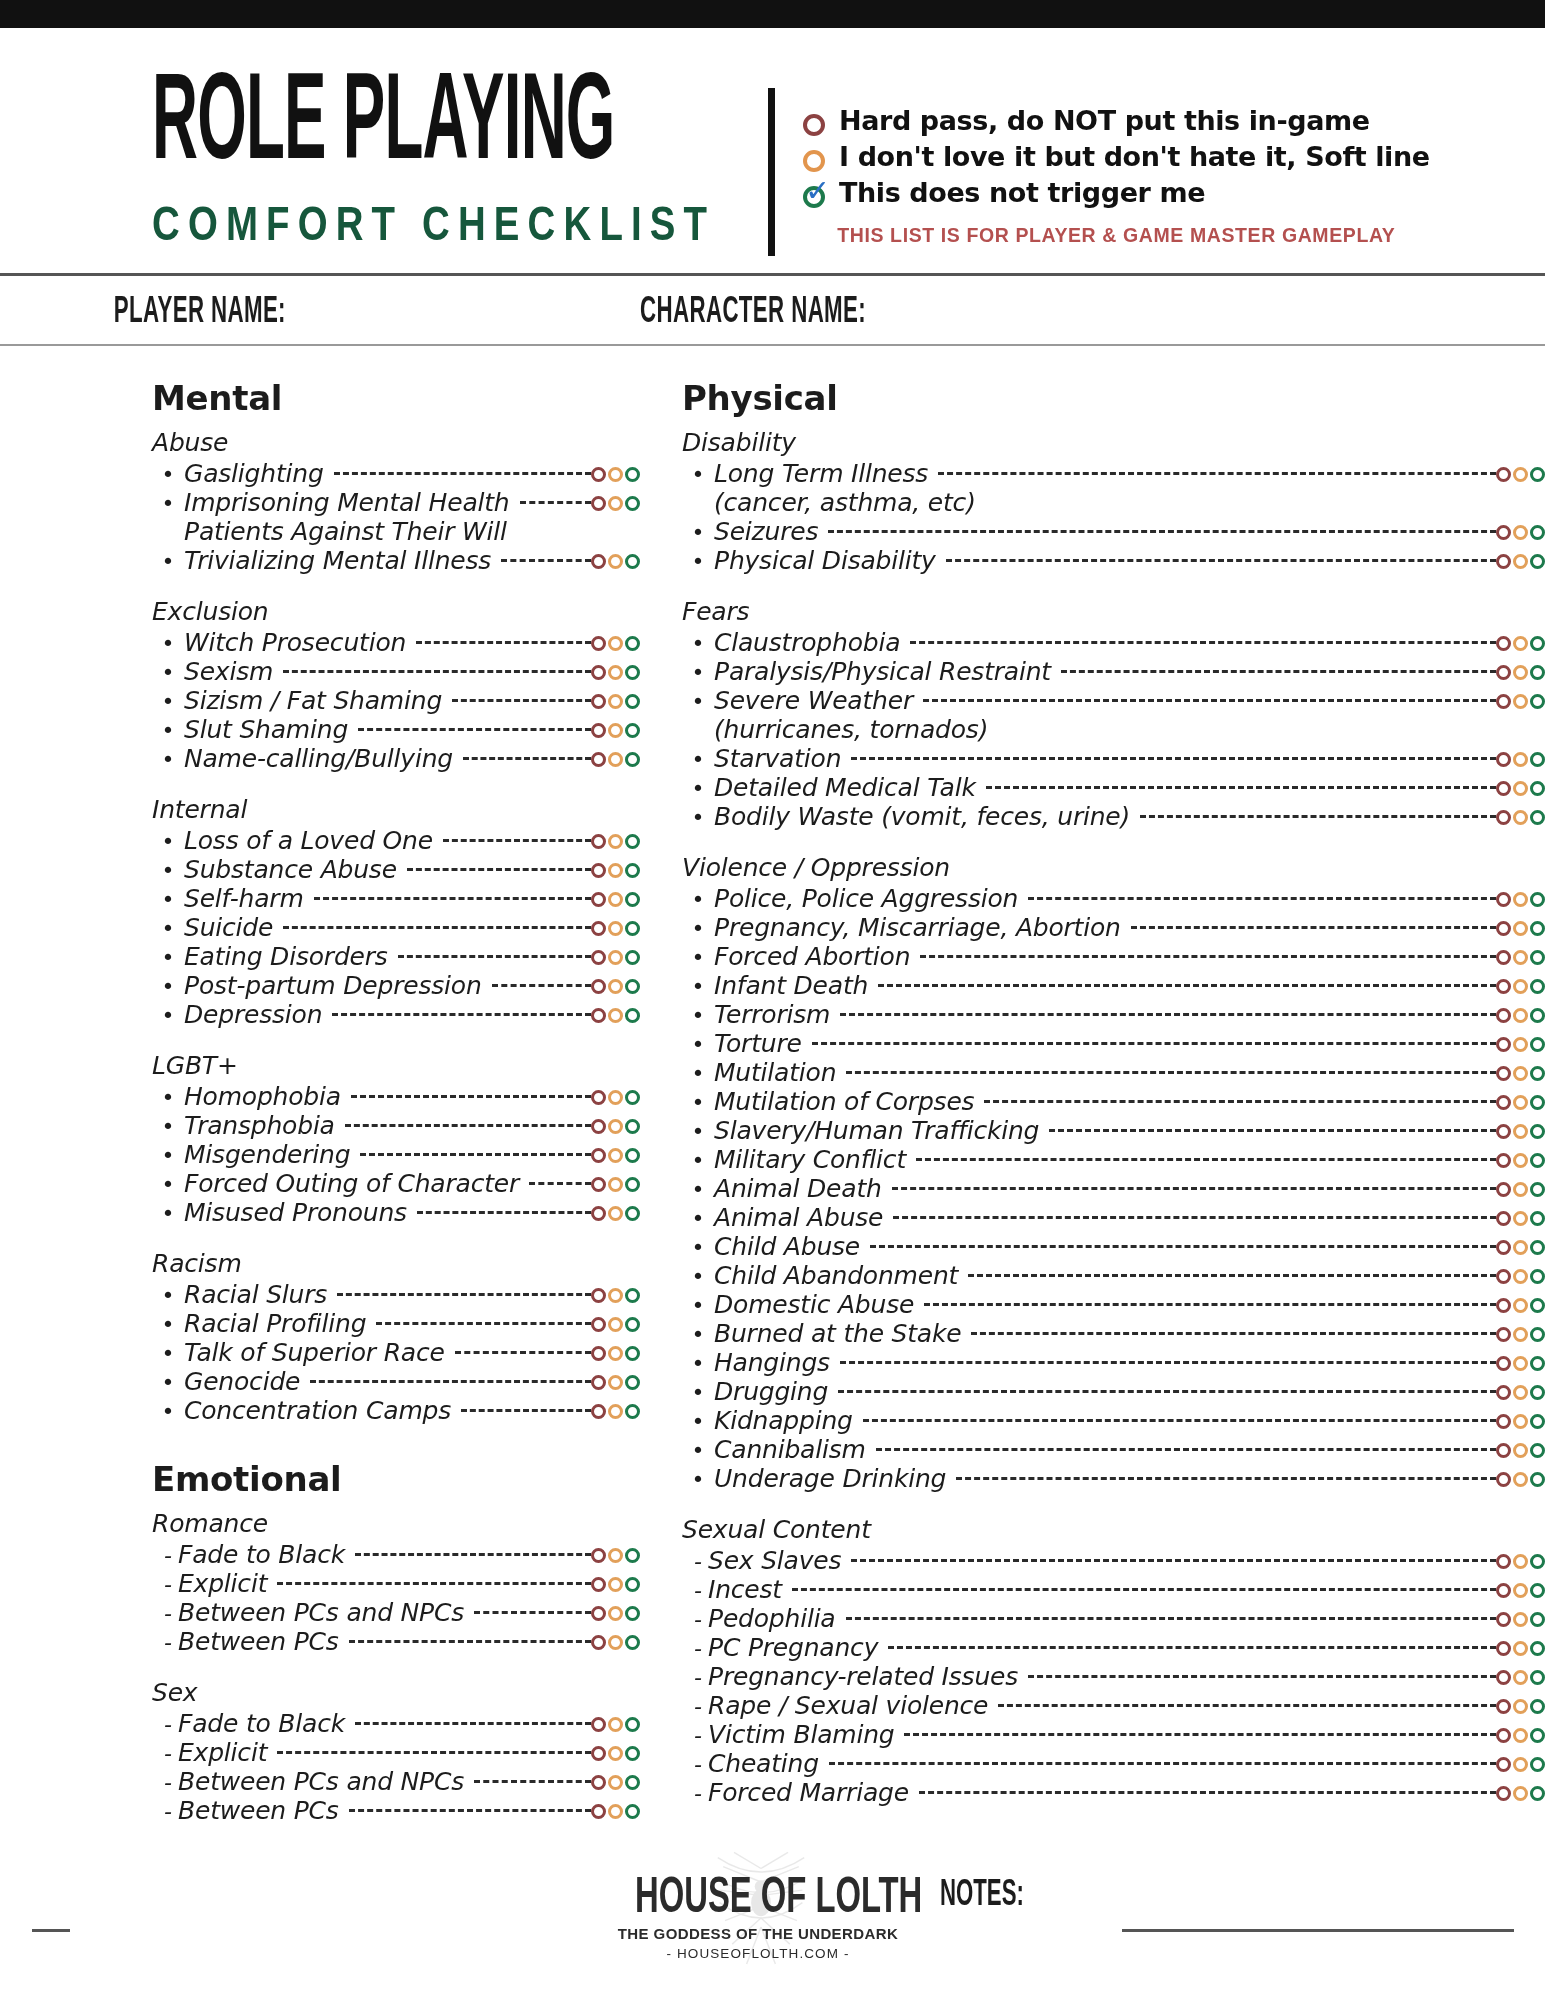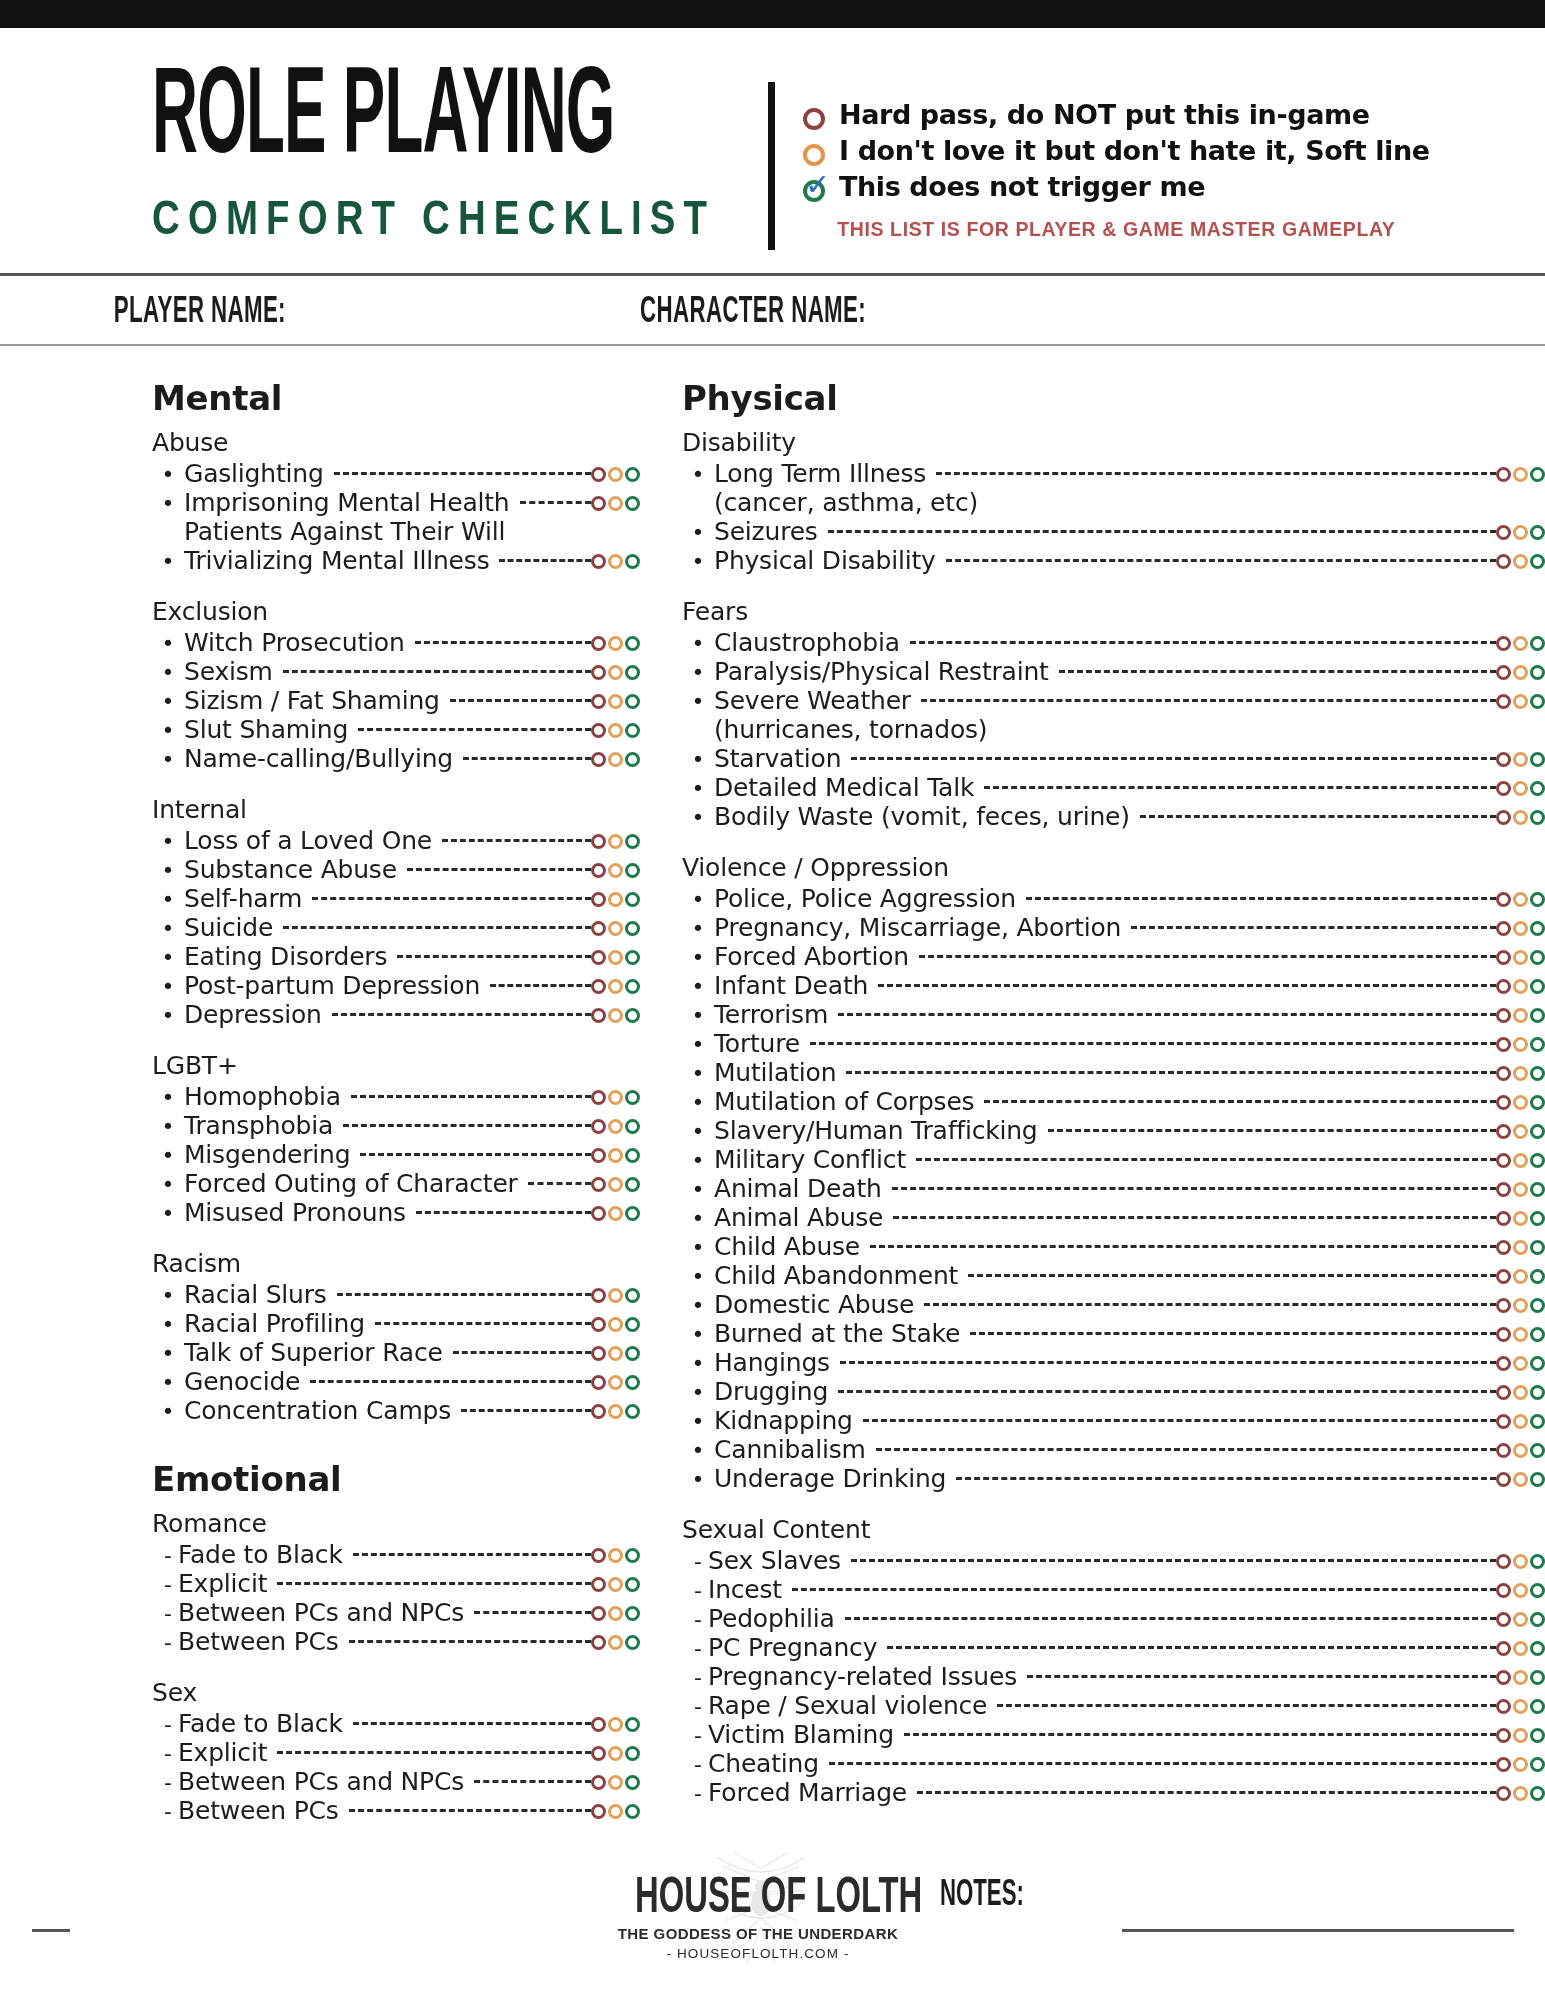--- a/index.html
+++ b/index.html
@@ -9,21 +9,21 @@
     font-family: "DejaVu Sans", sans-serif;
   }
   .page { position: relative; width: 1545px; height: 2000px; overflow: hidden; background:#fff; }
 
   
   .topbar { height: 28px; background: #111111; width: 100%; }
 
   
   .header {
     display: flex; align-items: flex-start;
-    padding: 20px 0 0 0;
+    padding: 26px 0 0 0;
     height: 245px;
   }
   .title-block { width: 760px; padding-left: 152px; }
   .main-title {
     font-family: "Liberation Sans", sans-serif;
     font-weight: 700;
     font-size: 86px;
     letter-spacing: -1px;
     line-height: 1.0;
     color: #111111;
@@ -90,21 +90,21 @@
   .columns { display: flex; padding-top: 32px; }
   .col-left { width: 640px; padding-left: 152px; }
   .col-right { width: 905px; padding-left: 42px; }
 
   .cat-title {
     font-family: "DejaVu Sans", sans-serif;
     font-weight: 700; font-size: 34px; color: #1c1c1c;
     margin-bottom: 10px; letter-spacing: -0.3px;
   }
   .cat-title.second { margin-top: 34px; }
-  .grp { margin-bottom: 22px; }
+  .grp { margin-bottom: 22px; font-style: italic; }
   .grp-title {
     font-family: "DejaVu Sans", sans-serif;
     font-weight: 400; font-size: 25px; color: #1c1c1c;
     margin-bottom: 2px; letter-spacing: -0.2px;
   }
 
   .item {
     display: flex; align-items: baseline;
     font-family: "DejaVu Sans", sans-serif;
     font-size: 25px; color: #1c1c1c;

